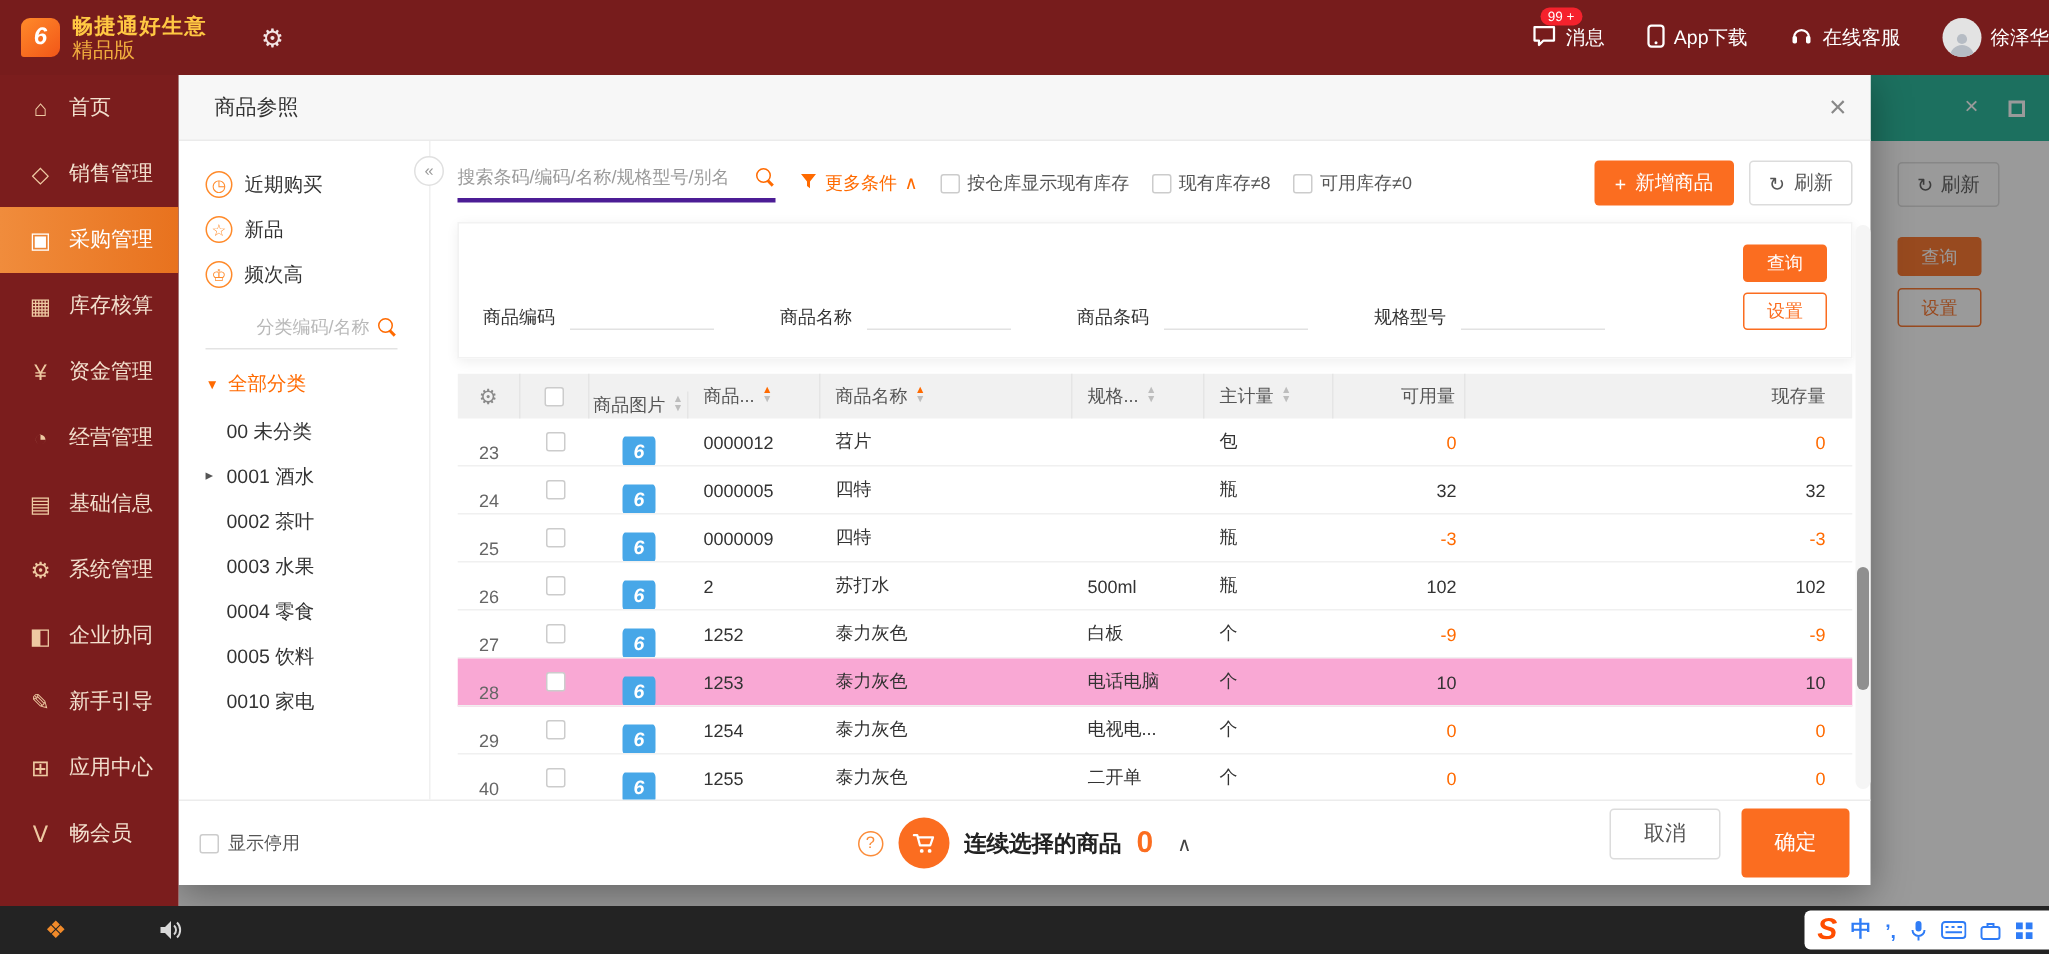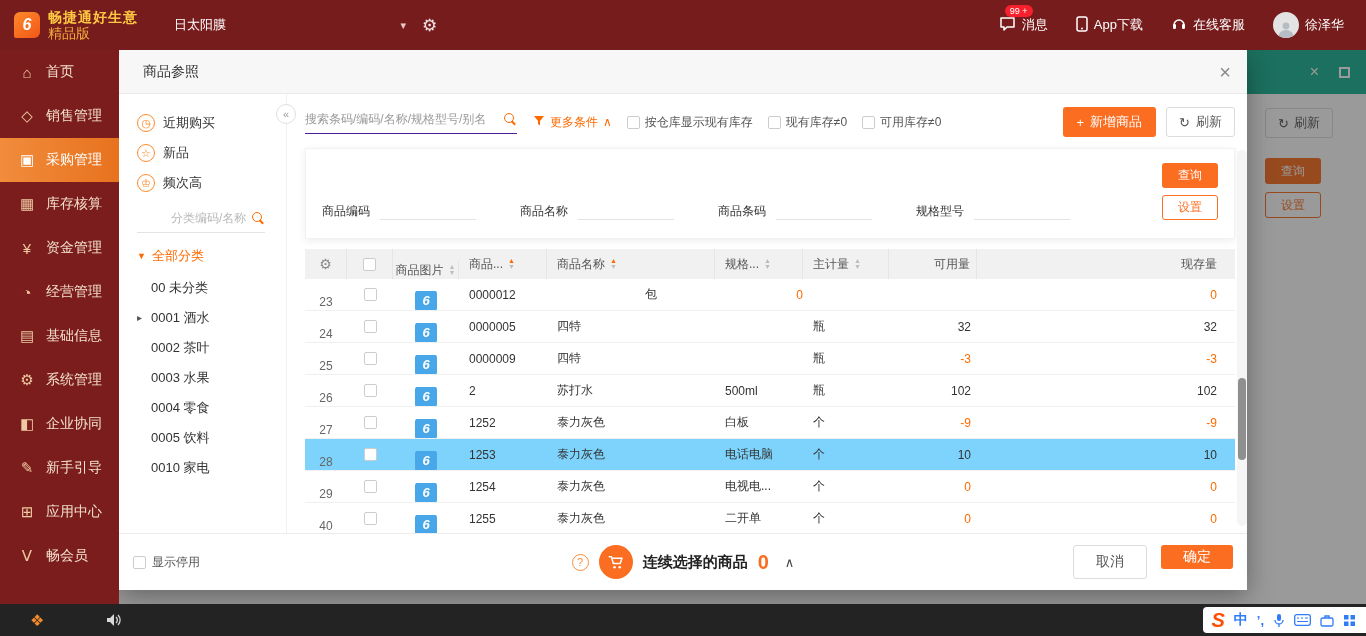--- a/index.html
+++ b/index.html
@@ -21,21 +21,21 @@
   .logo-title { color:#ffc843; font-weight:bold; font-size:14px; letter-spacing:1px; }
   .logo-sub { color:#f0ac3e; font-size:14px; }
   .company { margin-left:16px; width:232px; display:flex; align-items:center;
     justify-content:space-between; font-size:13px; cursor:pointer; }
   .company .caret { font-size:11px; color:#e8c9c9; }
   .top-gear { margin-left:16px; font-size:17px; color:#f2e4e4; cursor:pointer; }
   .trial-btn { margin-left:16px; background:linear-gradient(180deg,#f58220,#e8660e);
     border:none; color:#fff; font-size:13px; padding:7px 16px; border-radius:2px;
     cursor:pointer; box-shadow:0 2px 4px rgba(0,0,0,.3); font-family:inherit; }
   .top-right { margin-left:auto; display:flex; align-items:center; gap:28px;
-    padding-right:22px; font-size:13px; }
+    font-size:13px; }
   .top-item { display:flex; align-items:center; gap:6px; position:relative; cursor:pointer; }
   .badge-pill { position:absolute; top:-11px; left:6px; background:#f5222d; color:#fff;
     font-size:9px; border-radius:8px; padding:1px 5px; line-height:1.2; }
   .avatar { width:26px; height:26px; border-radius:50%; background:#e3e3e3;
     display:flex; align-items:flex-end; justify-content:center; overflow:hidden; }
 
   
   .sidebar { position:absolute; top:50px; left:0; width:119px; bottom:32px;
     background:#7b1d1d; z-index:25; overflow:hidden; }
   .side-item { height:44px; display:flex; align-items:center; gap:10px;
@@ -99,21 +99,21 @@
   .mag::before { content:""; position:absolute; width:8px; height:8px;
     border:1.6px solid #ff6a00; border-radius:50%; left:0; top:0; }
   .mag::after { content:""; position:absolute; width:5px; height:1.8px;
     background:#ff6a00; transform:rotate(45deg); left:7px; top:9px; }
 
   
   .main-pane { flex:1; min-width:0; padding:12px 12px 0 18px; position:relative;
     display:flex; flex-direction:column; }
   .toolbar { display:flex; align-items:center; height:32px; flex:none; }
   .search-main { width:212px; display:flex; align-items:center; gap:6px;
-    border-bottom:1px solid #4c1d95; padding-bottom:5px; cursor:text; }
+    border-bottom:3px solid #4c1d95; padding-bottom:5px; cursor:text; }
   .search-main .ph { flex:1; color:#9a9a9a; font-size:12px; white-space:nowrap; }
   .more { color:#ff6a00; font-size:12px; display:flex; align-items:center; gap:5px;
     margin-left:16px; cursor:pointer; white-space:nowrap; }
   .cb-group { display:flex; align-items:center; }
   .cb { display:flex; align-items:center; gap:5px; font-size:12px; color:#555;
     margin-left:15px; cursor:pointer; white-space:nowrap; }
   .box { width:13px; height:13px; border:1px solid #ccc; border-radius:2px;
     background:#fff; display:inline-block; flex:none; }
   .add-btn { margin-left:auto; background:#fb6d20; color:#fff; border:none;
     height:30px; padding:0 14px; border-radius:3px; font-size:13px; display:flex;
@@ -148,21 +148,21 @@
   .ar { justify-content:flex-end; text-align:right; }
   .hc.ar,.tc.ar { padding-right:6px; }
   .c9.ar { padding-right:18px; }
   .sort { display:inline-flex; flex-direction:column; margin-left:5px; line-height:6px; }
   .sort span { font-size:7px; color:#bdbdbd; }
   .sort.act .su { color:#ff6a00; }
   .gear-hc { font-size:14px; color:#8a8a8a; cursor:pointer; }
 
   .trow { display:flex; height:32px; align-items:stretch; border-bottom:1px solid #f0f0f0;
     font-size:12px; color:#333; cursor:pointer; }
-  .trow.hl { background:#7dd3fc; }
+  .trow.hl { background:#f9a8d4; }
   .tc { display:flex; align-items:center; padding-left:10px; min-width:0; overflow:hidden; white-space:nowrap; }
   .tc.c1,.tc.c2,.tc.c3 { justify-content:center; padding-left:0; }
   .num { color:#666;margin-top:15px; }
   .prod-ic { width:22px; height:22px; background:#47a7e8; border-radius:4px;
     color:#fff; font-weight:bold; font-style:italic; font-size:13px;
     display:flex; align-items:center; justify-content:center; }
   .hot { color:#ff6a00; }
 
   .vscroll { position:absolute; right:0; top:56px; width:10px; height:376px;
     background:#f5f5f5; border-radius:5px; }
@@ -179,21 +179,21 @@
     color:#fb8c3a; font-size:11px; display:flex; align-items:center; justify-content:center;
     cursor:pointer; }
   .cart-circle { width:34px; height:34px; border-radius:50%; background:#fb6d20;
     display:flex; align-items:center; justify-content:center; }
   .sel-label { font-size:15px; font-weight:bold; color:#222; }
   .sel-count { font-size:20px; font-weight:bold; color:#fb6d20; }
   .chev-up { font-size:13px; color:#444; margin-left:6px; cursor:pointer; }
   .mf-right { display:flex; gap:14px; width:300px; justify-content:flex-end; }
   .btn-cancel { width:74px; height:34px; background:#fff; border:1px solid #dcdcdc;
     border-radius:3px; color:#555; font-size:14px; cursor:pointer; font-family:inherit; }
-  .btn-confirm { width:72px; height:24px; background:#fb6d20; border:none;
+  .btn-confirm { width:72px; height:46px; background:#fb6d20; border:none;
     border-radius:3px; color:#fff; font-size:14px; cursor:pointer; font-family:inherit; }
 
   
   .taskbar { position:absolute; bottom:0; left:0; width:1366px; height:32px;
     background:#232323; z-index:40; display:flex; align-items:center; }
   .tb-app { margin-left:30px; color:#f08a2a; font-size:16px; cursor:pointer; }
   .tb-speaker { margin-left:62px; cursor:pointer; display:flex; }
   .ime { margin-left:auto; background:#fff; height:26px; border-radius:4px 0 0 4px;
     display:flex; align-items:center; gap:9px; padding:0 10px 0 8px; }
   .ime-s { color:#ff4d00; font-weight:bold; font-style:italic; font-size:20px; line-height:1; }
@@ -204,24 +204,20 @@
 </head>
 <body>
 
 <div class="topbar">
   <div class="logo">
     <span class="logo-badge">6</span>
     <span class="logo-texts">
       <span class="logo-title">畅捷通好生意</span>
       <span class="logo-sub">精品版</span>
     </span>
-  </div>
-  <div class="company">
-    <span>日太阳膜</span>
-    <span class="caret">▾</span>
   </div>
   <span class="top-gear">⚙</span>
   <div class="top-right">
     <div class="top-item">
       <span class="badge-pill">99 +</span>
       <span>
         <svg width="17" height="16" viewBox="0 0 17 16">
             <path d="M2 2h13v9H8l-3 3v-3H2z" fill="none" stroke="#fff" stroke-width="1.5" stroke-linejoin="round"></path>
           </svg>
       </span>
@@ -388,21 +384,21 @@
           <span>更多条件</span>
           <span>∧</span>
         </div>
         <div class="cb-group">
             <label class="cb">
               <span class="box"></span>
               <span>按仓库显示现有库存</span>
             </label>
             <label class="cb">
               <span class="box"></span>
-              <span>现有库存≠0</span>
+              <span>现有库存≠8</span>
             </label>
             <label class="cb">
               <span class="box"></span>
               <span>可用库存≠0</span>
             </label>
           </div>
         <button class="add-btn">
           <span>+</span>
           <span>新增商品</span>
         </button>
@@ -488,20 +484,21 @@
         <div>
             <div class="trow">
               <div class="tc c1 num">23</div>
               <div class="tc c2">
                 <span class="box"></span>
               </div>
               <div class="tc c3">
                 <span class="prod-ic">6</span>
               </div>
               <div class="tc c4">0000012</div>
+              <div class="tc c5">苕片</div>
               <div class="tc c6"></div>
               <div class="tc c7">包</div>
               <div class="tc c8 ar hot">0</div>
               <div class="tc c9 ar hot">0</div>
             </div>
             <div class="trow">
               <div class="tc c1 num">24</div>
               <div class="tc c2">
                 <span class="box"></span>
               </div>

